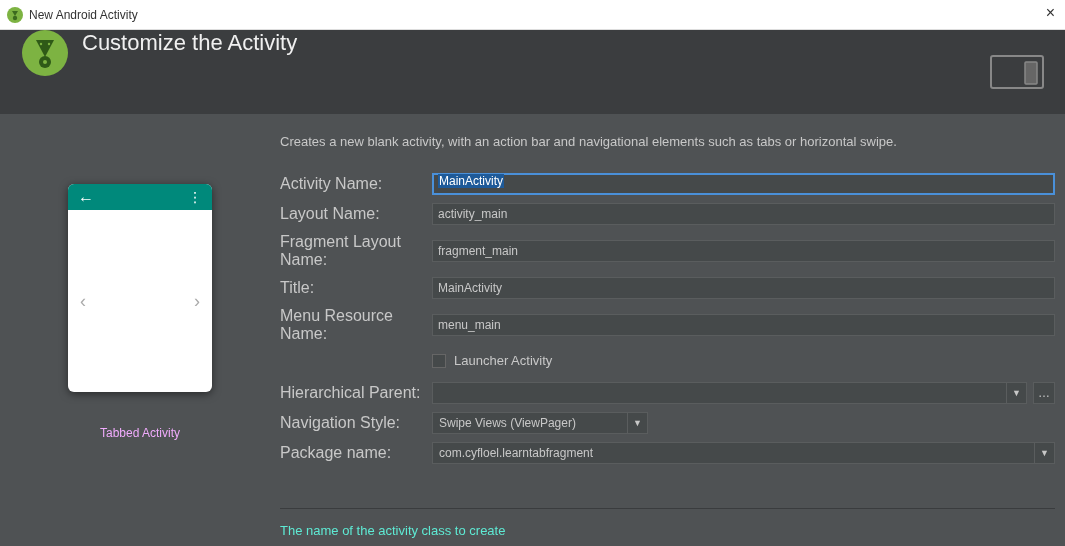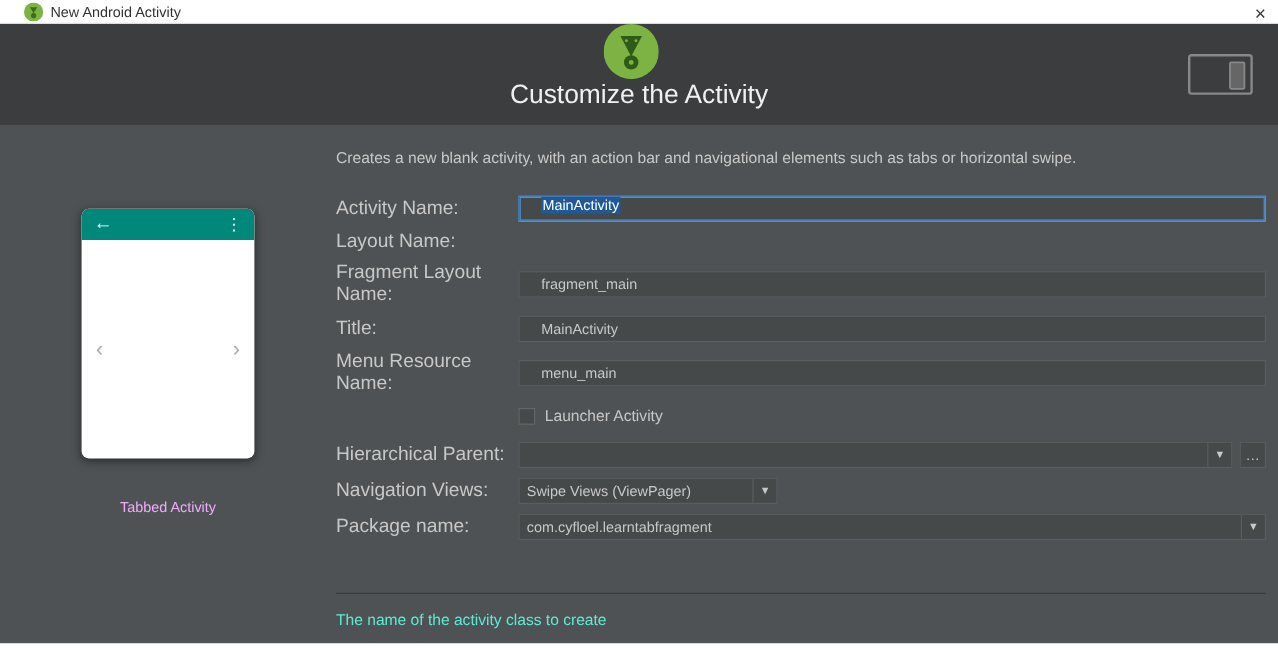--- a/index.html
+++ b/index.html
@@ -5,26 +5,26 @@
   * { box-sizing: border-box; margin: 0; padding: 0; }
   body {
     width: 1065px;
     height: 546px;
     font-family: "Segoe UI", Tahoma, sans-serif;
     font-size: 13px;
     background: #fff;
     overflow: hidden;
   }
   .titlebar {
-    height: 20px;
+    height: 30px;
     background: #fff;
     border-bottom: 1px solid #ddd;
     display: flex;
     align-items: center;
-    padding: 0 20px;
+    padding: 0 7px;
     position: relative;
   }
   .titlebar .appicon {
     width: 16px; height: 16px;
     margin-right: 6px;
   }
   .titlebar .title {
     color: #333;
     font-size: 12px;
   }
@@ -40,24 +40,23 @@
   .window-body {
     background: #4f5254;
     height: 516px;
     display: flex;
     flex-direction: column;
   }
   .header {
     background: #3b3d3f;
     height: 84px;
     display: flex;
-    align-items: center;
+    align-items: flex-start;
     padding: 0 22px;
     position: relative;
-    flex-direction: column;
   }
   .header .logo {
     width: 46px; height: 46px;
     margin-right: 14px;
   }
   .header .heading {
     color: #f0f0f0;
     font-size: 22px;
     font-weight: 400;
   }
@@ -144,21 +143,21 @@
     color: #c8c8c8;
     font-size: 16px;
   }
   .text-input {
     flex: 1;
     height: 22px;
     background: #45494a;
     border: 1px solid #5a5d5e;
     color: #c8c8c8;
     font-size: 12px;
-    padding: 0 18px;
+    padding: 0 5px;
     outline: none;
   }
   .text-input.focused {
     border: 1px solid #4a90d9;
     box-shadow: inset 0 0 0 1px #4a90d9;
   }
   .sel-text {
     background: #1e5a99;
     color: #fff;
     padding: 0 1px;
@@ -281,20 +280,21 @@
     <div class="right-col">
       <div class="desc">Creates a new blank activity, with an action bar and navigational elements such as tabs or horizontal swipe.</div>
 
       <div class="form-row">
         <div class="form-label">Activity Name:</div>
         <div class="text-input focused"><span class="sel-text">MainActivity</span></div>
       </div>
 
       <div class="form-row">
         <div class="form-label">Layout Name:</div>
+        <input class="text-input" value="activity_main" style="">
       </div>
 
       <div class="form-row">
         <div class="form-label">Fragment Layout Name:</div>
         <input class="text-input" value="fragment_main" style="">
       </div>
 
       <div class="form-row">
         <div class="form-label">Title:</div>
         <input class="text-input" value="MainActivity" style="">
@@ -313,21 +313,21 @@
       <div class="form-row">
         <div class="form-label">Hierarchical Parent:</div>
         <div class="combo" style="flex:1">
           <span class="combo-text"></span>
           <span class="combo-btn">▼</span>
         </div>
         <div class="ellipsis-btn">…</div>
       </div>
 
       <div class="form-row">
-        <div class="form-label">Navigation Views:</div>
+        <div class="form-label">Navigation Style:</div>
         <div class="combo" style="width:216px">
           <span class="combo-text">Swipe Views (ViewPager)</span>
           <span class="combo-btn">▼</span>
         </div>
       </div>
 
       <div class="form-row">
         <div class="form-label">Package name:</div>
         <div class="combo" style="flex:1">
           <span class="combo-text">com.cyfloel.learntabfragment</span>

